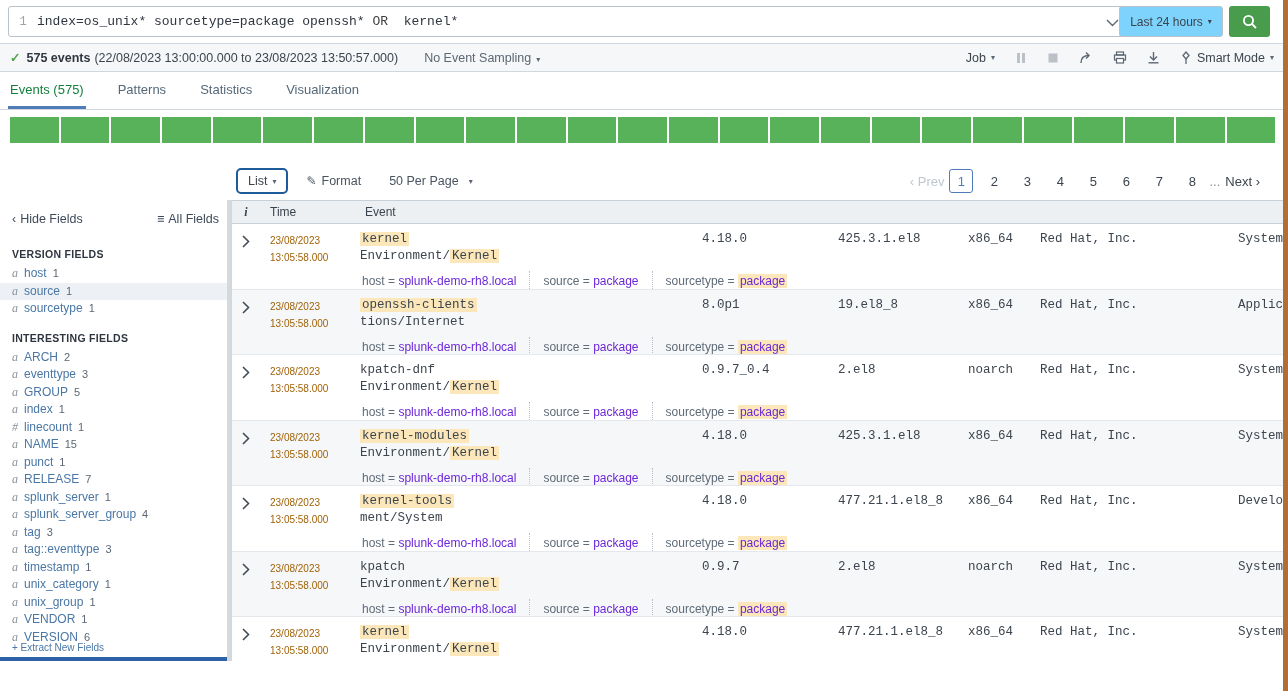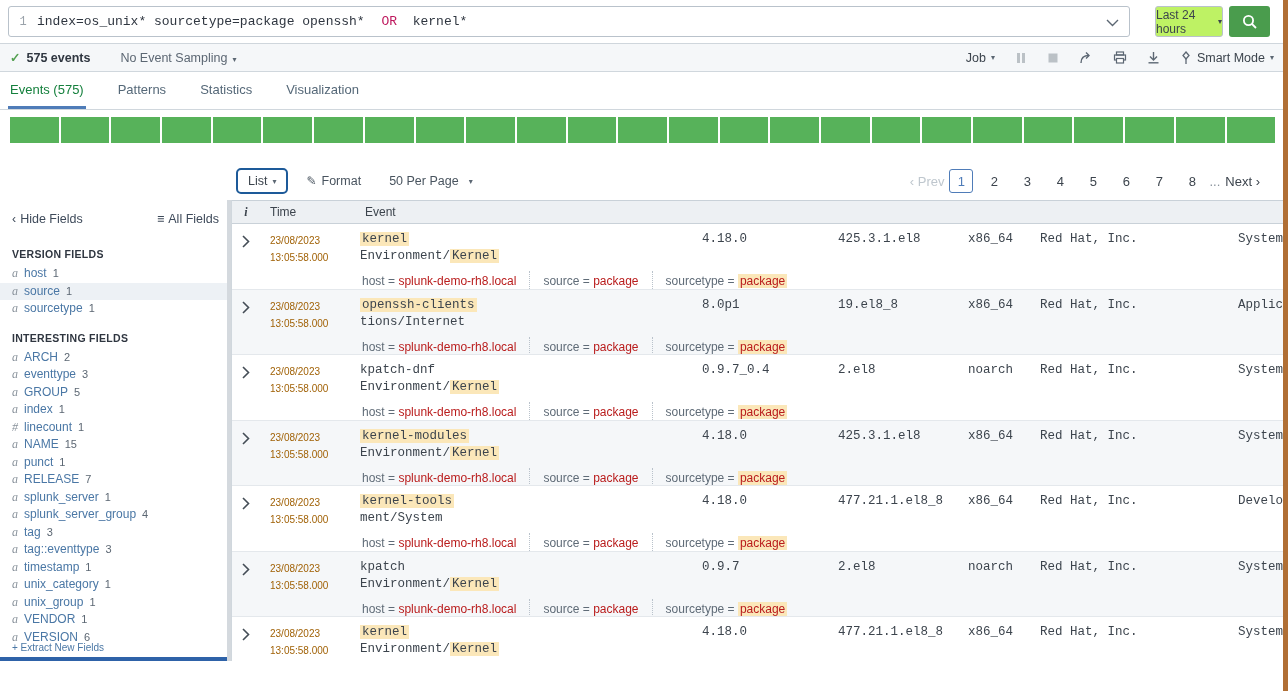--- a/index.html
+++ b/index.html
@@ -6,23 +6,23 @@
   html,body { width:1288px; height:691px; }
   body { font-family:"Liberation Sans", sans-serif; background:#fff; color:#31373e; }
   .app { position:relative; width:1288px; height:691px; overflow:hidden; background:#fff; }
   .right-edge { position:absolute; right:0; top:0; width:5px; height:691px; background:#b06f35; z-index:50; }
 
   
   .search-row { position:relative; height:44px; background:#fff; border-bottom:1px solid #cfd6dc; }
   .search-input { position:absolute; left:8px; top:6px; right:158px; height:31px; border:1px solid #b9c2cb; border-radius:3px; background:#fff; display:flex; align-items:center; }
   .line-no { width:28px; text-align:center; color:#9aa2aa; font-family:"Liberation Mono", monospace; font-size:12px; }
   .query { font-family:"Liberation Mono", monospace; font-size:13px; color:#2f3640; white-space:pre; }
-  .query .kw { color:#be185d;margin-left:9px; }
+  .query .kw { color:#404040; }
   .input-caret { position:absolute; right:10px; top:12px; }
-  .time-picker { position:absolute; right:65px; top:6px; width:68px; height:31px; border:1px solid #b9c2cb; border-radius:3px; background:#bef264; display:flex; align-items:center; justify-content:center; font-size:12px; color:#3c444d; cursor:pointer; }
+  .time-picker { position:absolute; right:65px; top:6px; width:104px; height:31px; border:1px solid #b9c2cb; border-radius:3px; background:#7dd3fc; display:flex; align-items:center; justify-content:center; font-size:12px; color:#3c444d; cursor:pointer; }
   .search-btn { position:absolute; right:18px; top:6px; width:41px; height:31px; background:#4a9c4d; border:none; border-radius:3px; display:flex; align-items:center; justify-content:center; cursor:pointer; }
   .caret { font-size:8px; color:#5c6773; margin-left:5px; }
 
   
   .job-row { height:28px; background:#f5f7f9; border-bottom:1px solid #d0d7dd; display:flex; align-items:center; padding:0 14px 0 10px; font-size:12.5px; }
   .check { color:#53a051; font-weight:bold; margin-right:6px; }
   .evt-count { font-weight:bold; color:#2f3640; margin-right:4px; }
   .evt-range { color:#3c444d; }
   .sampling { color:#5c6773; margin-left:26px; cursor:pointer; }
   .job-right { margin-left:auto; display:flex; align-items:center; gap:20px; color:#3c444d; }
@@ -90,21 +90,21 @@
   .el1 { position:relative; height:17px; white-space:nowrap; }
   .el2 { height:17px; white-space:nowrap; }
   .c-ver  { position:absolute; left:342px; top:0; }
   .c-rel  { position:absolute; left:478px; top:0; }
   .c-arch { position:absolute; left:608px; top:0; }
   .c-vend { position:absolute; left:680px; top:0; }
   .c-grp  { position:absolute; left:878px; top:0; }
   .hl { background:#fbe7b9; padding:0 2px; }
   .e-fields { margin-top:5px; padding-left:2px; display:flex; align-items:center; font-family:"Liberation Sans", sans-serif; font-size:12px; color:#5f6b77; }
   .kv { white-space:pre; cursor:pointer; }
-  .kv b { font-weight:normal; color:#b91c1c;text-align:right; }
+  .kv b { font-weight:normal; color:#6d28d9;text-align:right; }
   .sep { width:0; height:20px; border-left:1px dotted #b9c2cb; margin:0 13px; }
 </style>
 </head>
 <body>
 
 <div class="app">
   <div class="right-edge"></div>
 
   <header class="search-row">
     <div class="search-input">
@@ -122,20 +122,21 @@
       <svg width="16" height="16" viewBox="0 0 16 16">
           <circle cx="6.5" cy="6.5" r="4.6" fill="none" stroke="#fff" stroke-width="1.8"></circle>
           <line x1="10" y1="10" x2="14" y2="14" stroke="#fff" stroke-width="1.8"></line>
         </svg>
     </button>
   </header>
 
   <div class="job-row">
     <span class="check">✓</span>
     <span class="evt-count">575 events</span>
+    <span class="evt-range">(22/08/2023 13:00:00.000 to 23/08/2023 13:50:57.000)</span>
     <span class="sampling"><span>No Event Sampling</span><span class="caret">▾</span></span>
     <div class="job-right">
       <span class="ctl">
           <span>Job</span>
           <span class="caret">▾</span>
         </span>
       <span class="ctl icon-dim">
           <svg width="12" height="12" viewBox="0 0 12 12">
             <rect x="2" y="1" width="3" height="10" fill="#8c959d"></rect>
             <rect x="7" y="1" width="3" height="10" fill="#8c959d"></rect>

